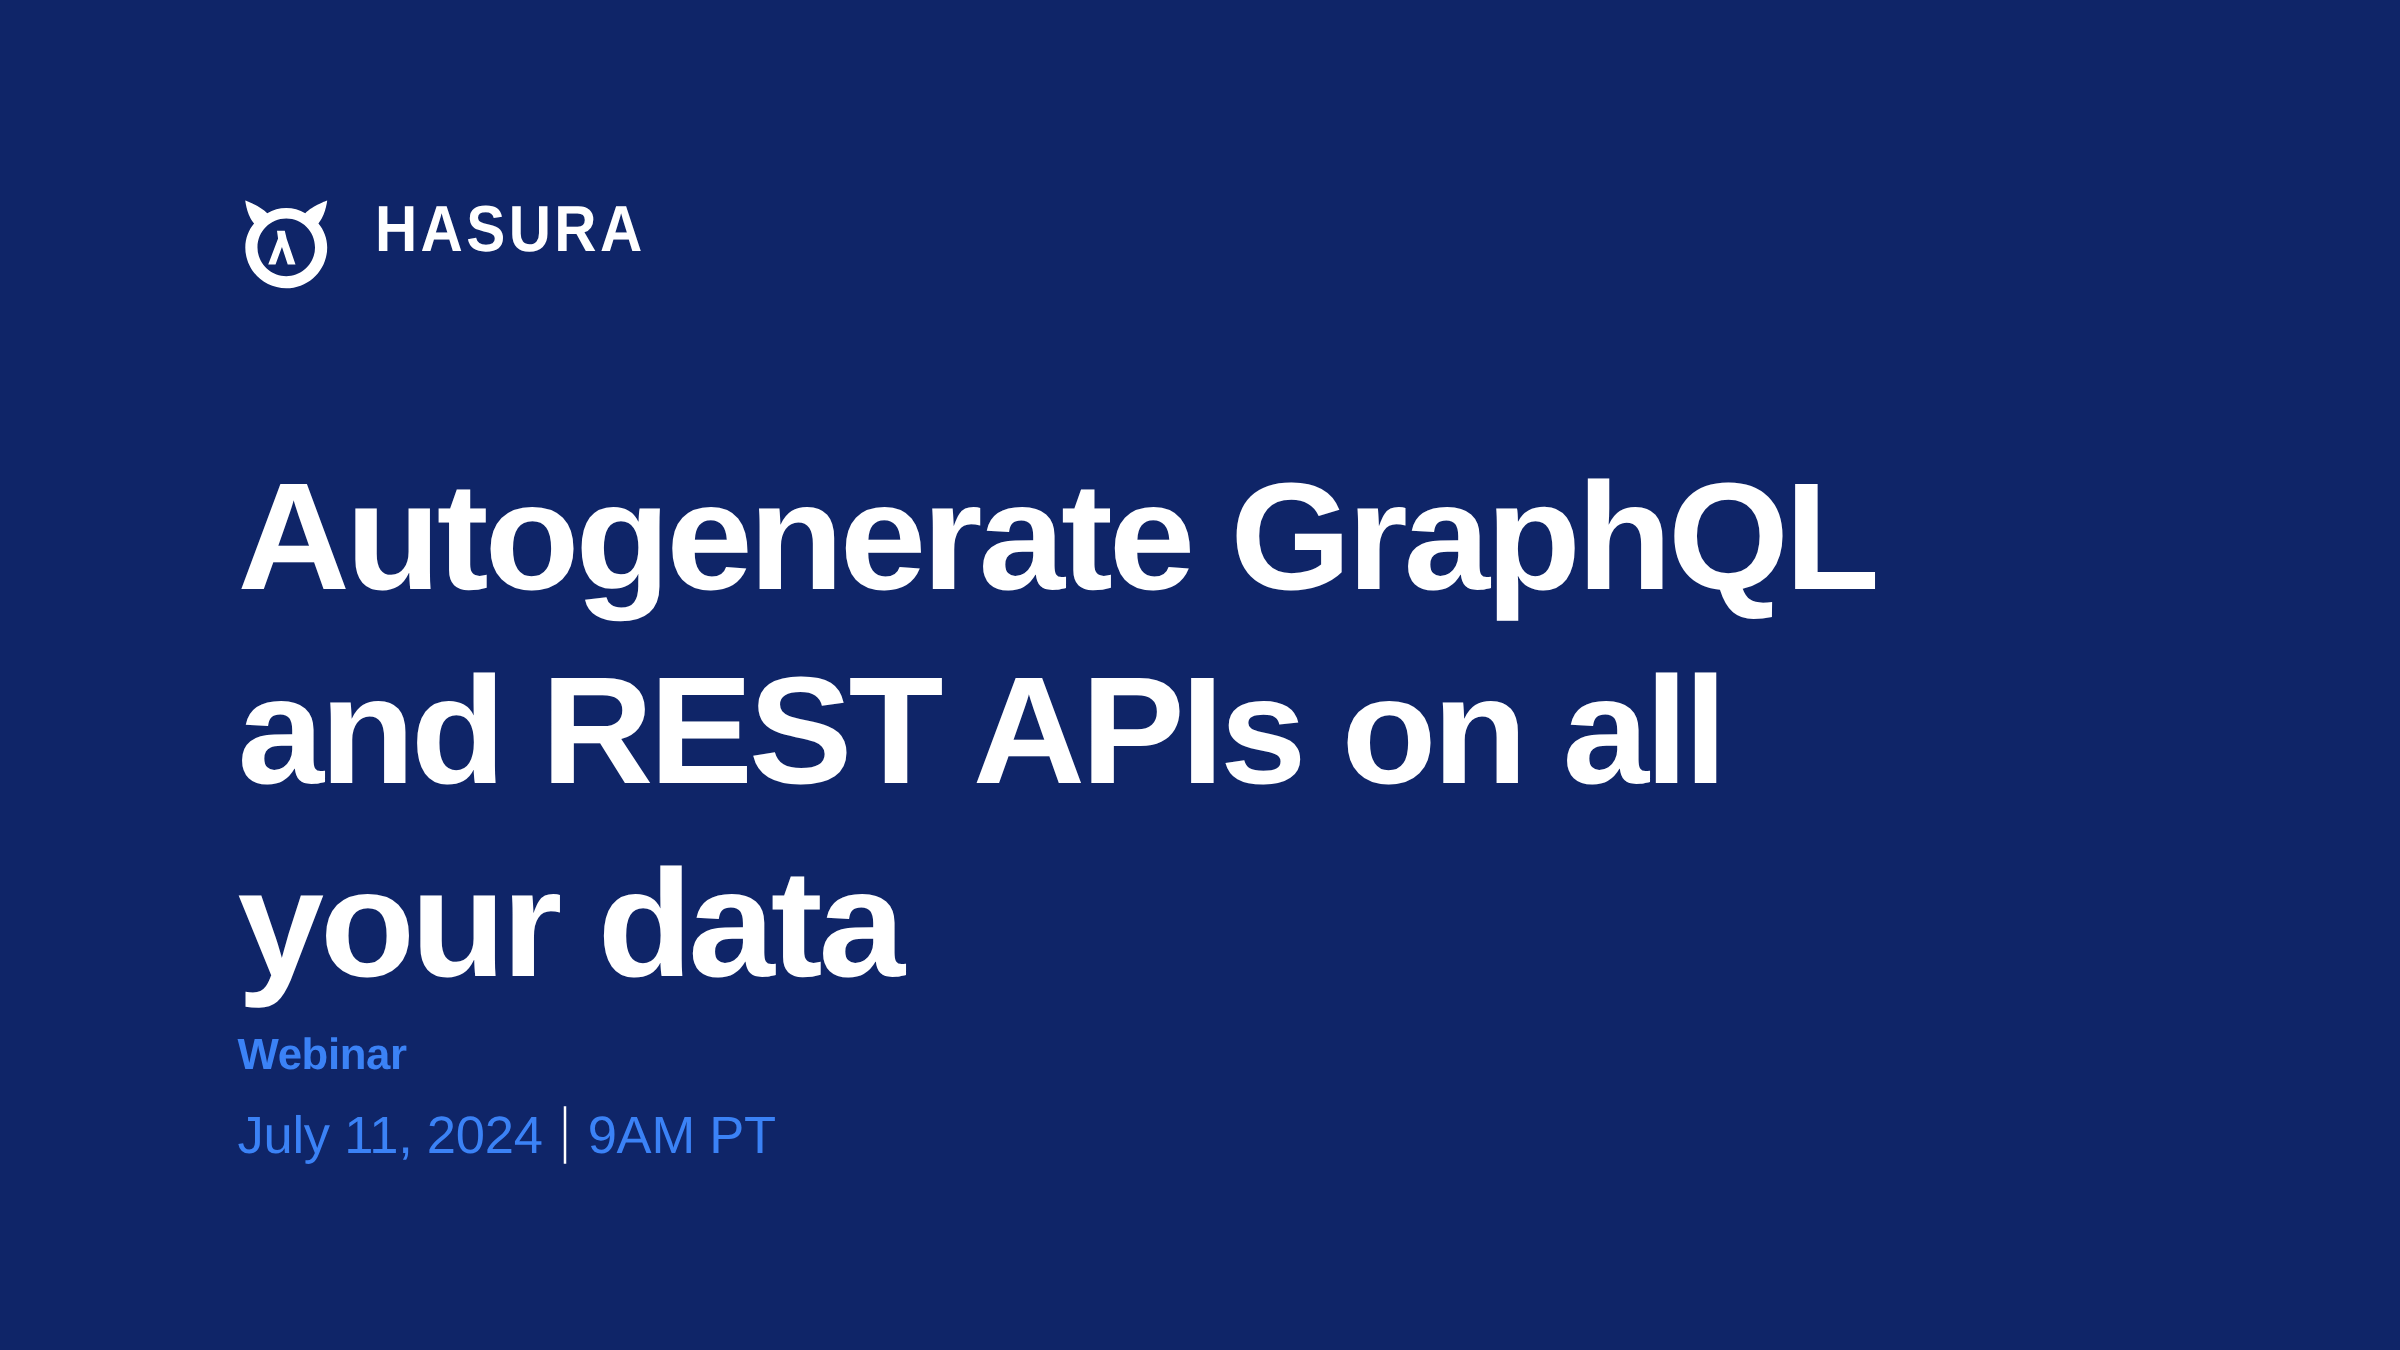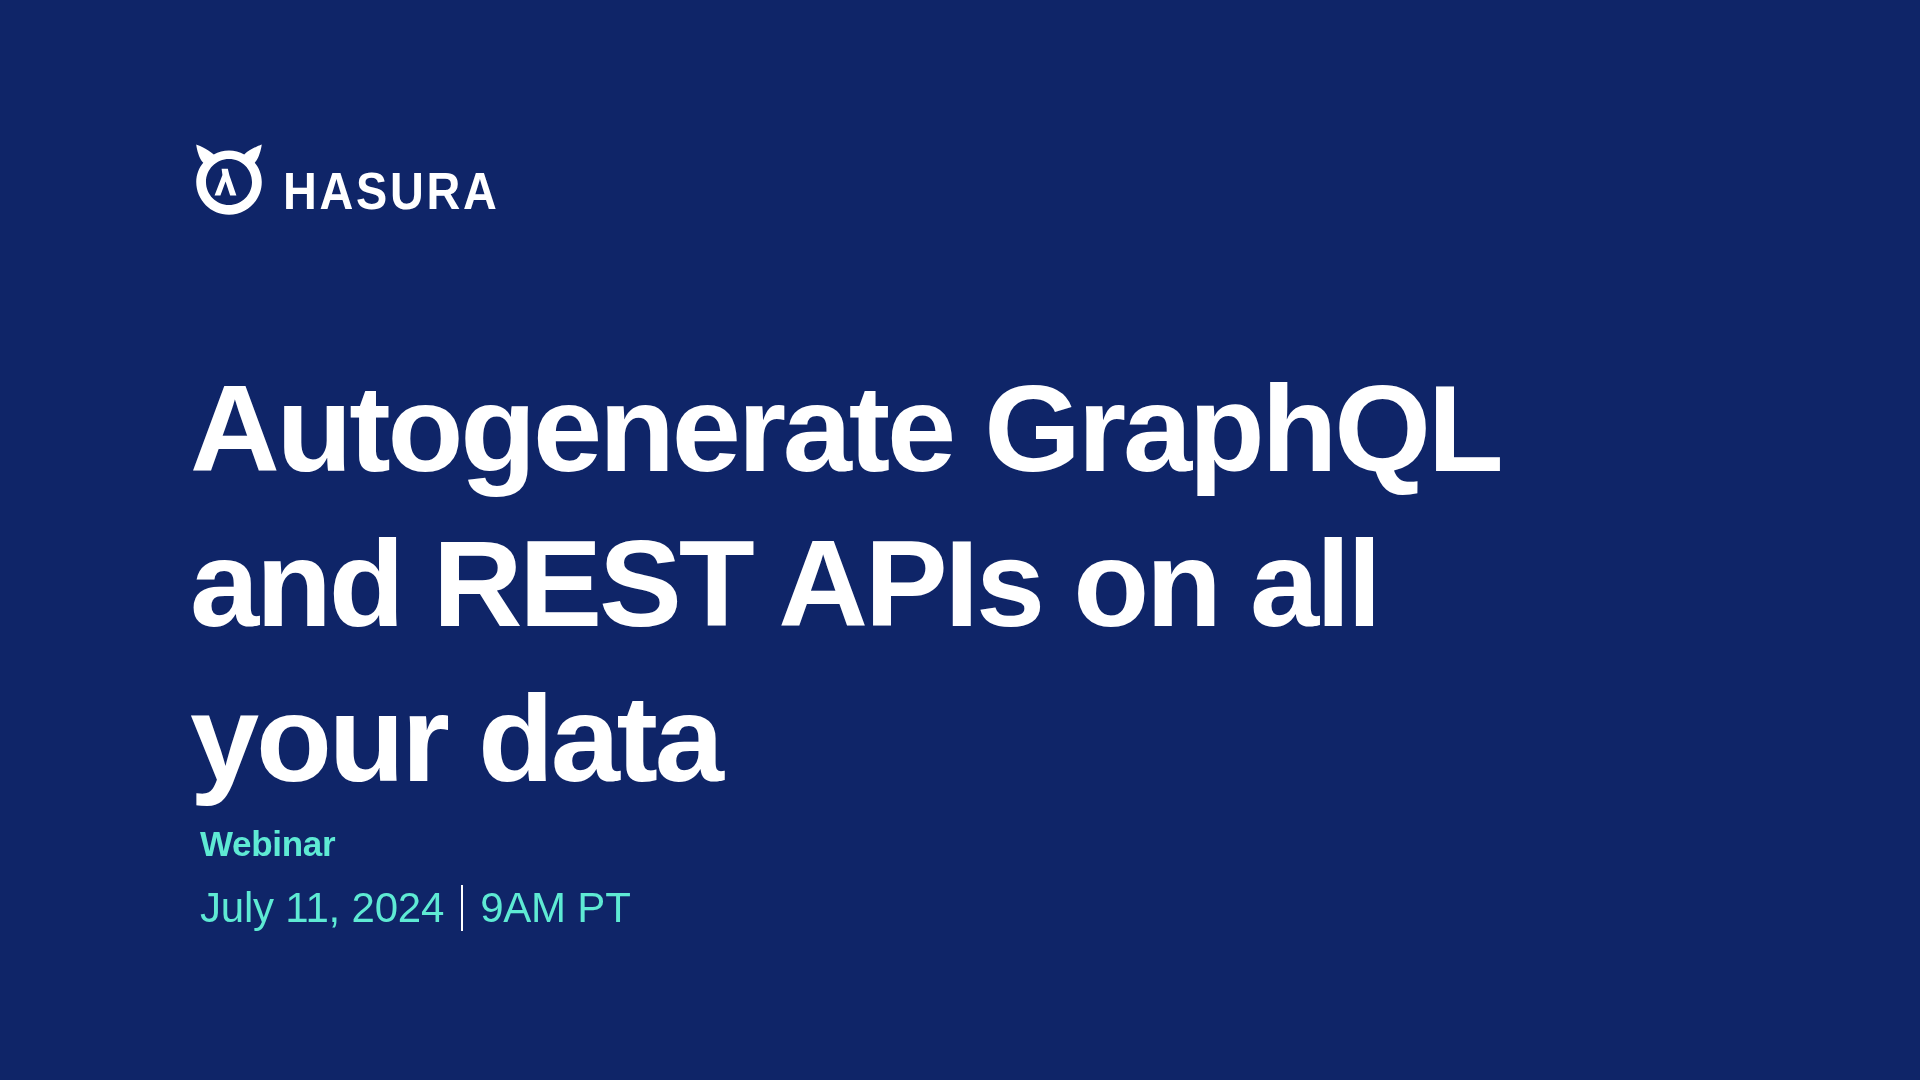--- a/index.html
+++ b/index.html
@@ -20,24 +20,24 @@
     height: 1080px;
     background: #0f2568;
     box-sizing: border-box;
     overflow: hidden;
   }
 
   
   .logo-lockup {
     position: absolute;
     left: 190px;
-    top: 141px;
+    top: 155px;
     display: flex;
-    align-items: flex-end;
-    gap: 15px;
+    align-items: flex-start;
+    gap: 32px;
     height: 76px;
   }
   .logo-mark {
     width: 78px;
     height: 78px;
     display: block;
     flex: 0 0 auto;
   }
   .logo-wordmark {
     color: #ffffff;
@@ -68,23 +68,23 @@
     transform-origin: left top;
   }
   .headline-line {
     display: block;
     white-space: nowrap;
   }
 
   
   .meta {
     position: absolute;
-    left: 200px;
+    left: 190px;
     top: 820px;
-    color: #5eead4;
+    color: #3b82f6;
   }
   .meta-kind {
     font-family: "Liberation Sans", sans-serif;
     font-size: 35px;
     font-weight: 700;
     letter-spacing: -0.3px;
     line-height: 48px;
     margin-bottom: 14px;
   }
   .meta-when {

